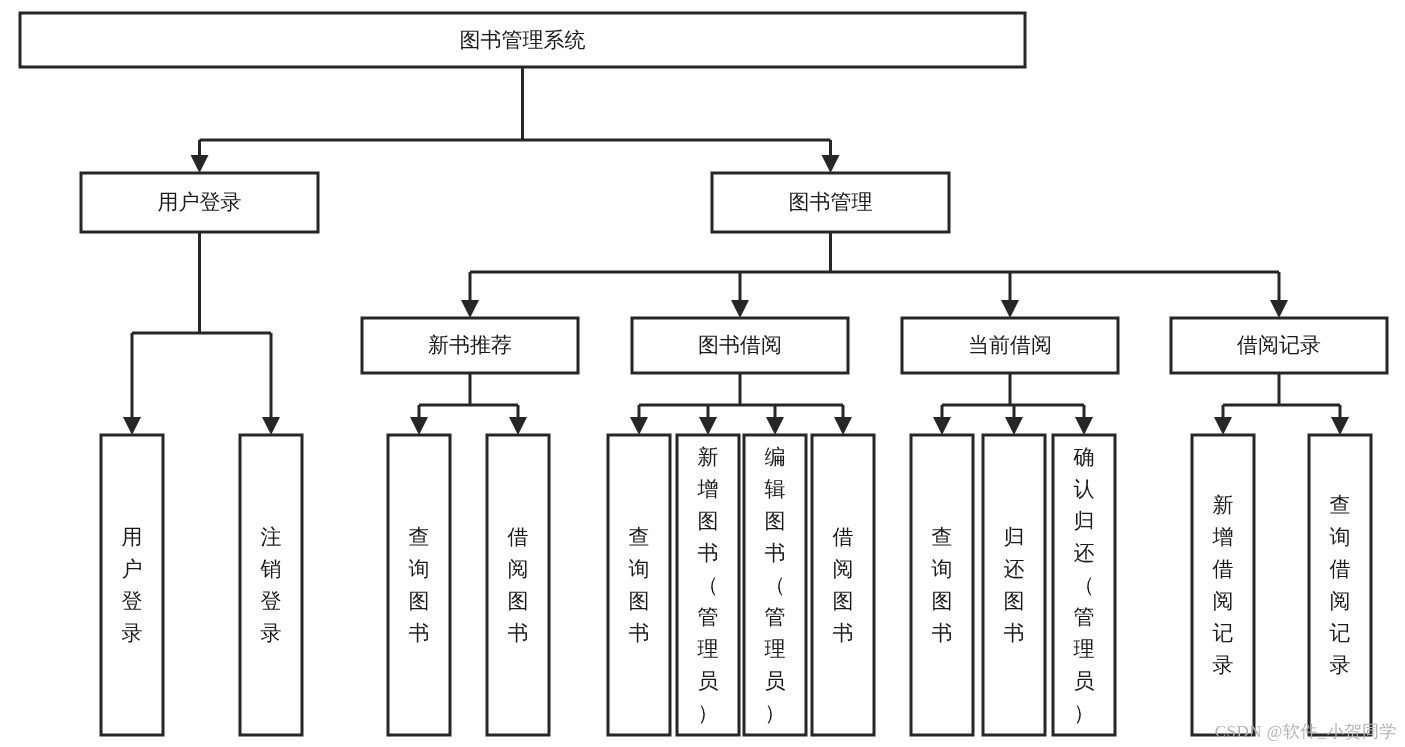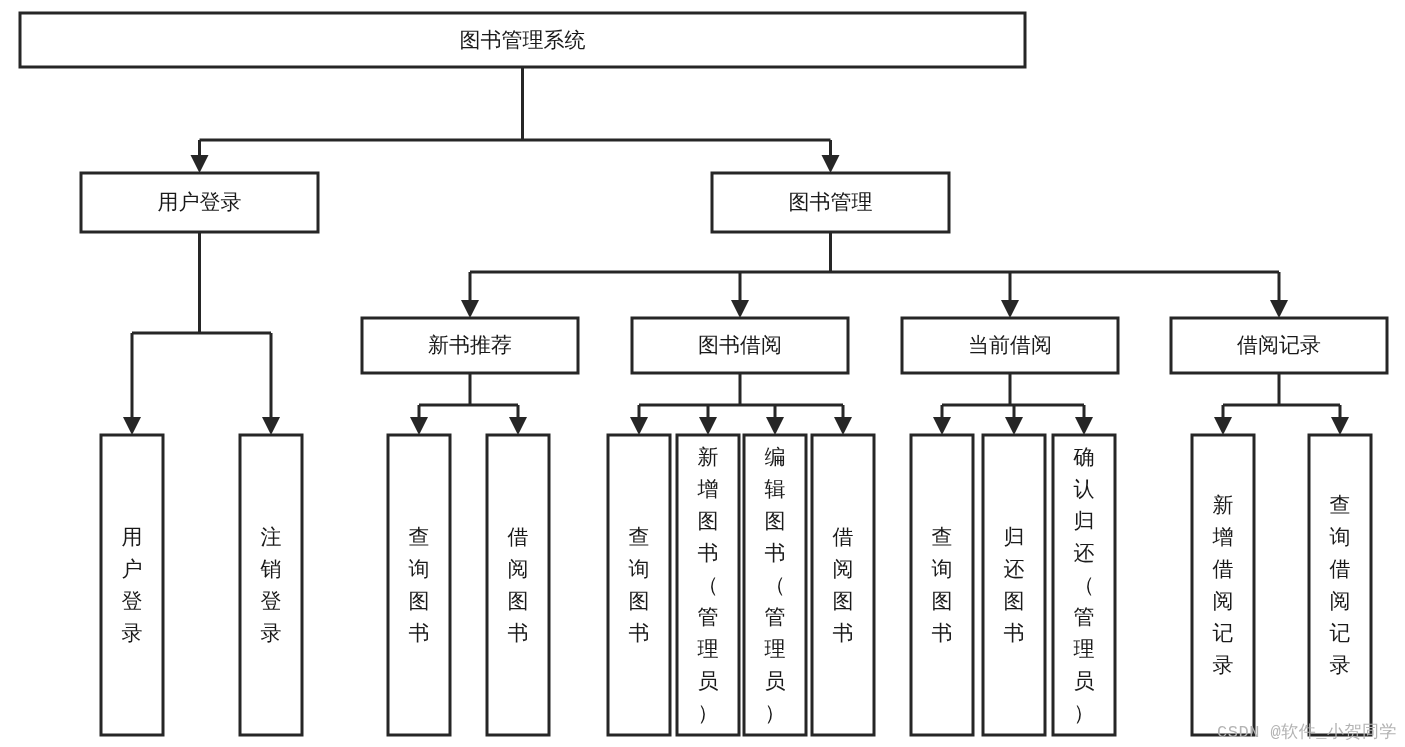--- a/index.html
+++ b/index.html
@@ -47,21 +47,21 @@
     stroke-linecap: butt;
   }
   .arrow-head {
     fill: #262626;
     stroke: none;
   }
   .watermark {
     position: absolute;
     right: 8px;
     bottom: 4px;
-    font-family: Liberation Mono, monospace;
+    font-family: Liberation Serif, serif;
     font-size: 17px;
     color: #b3b3b3;
     letter-spacing: 0.5px;
     white-space: nowrap;
     user-select: none;
   }
 </style>
 </head>
 <body>
 

